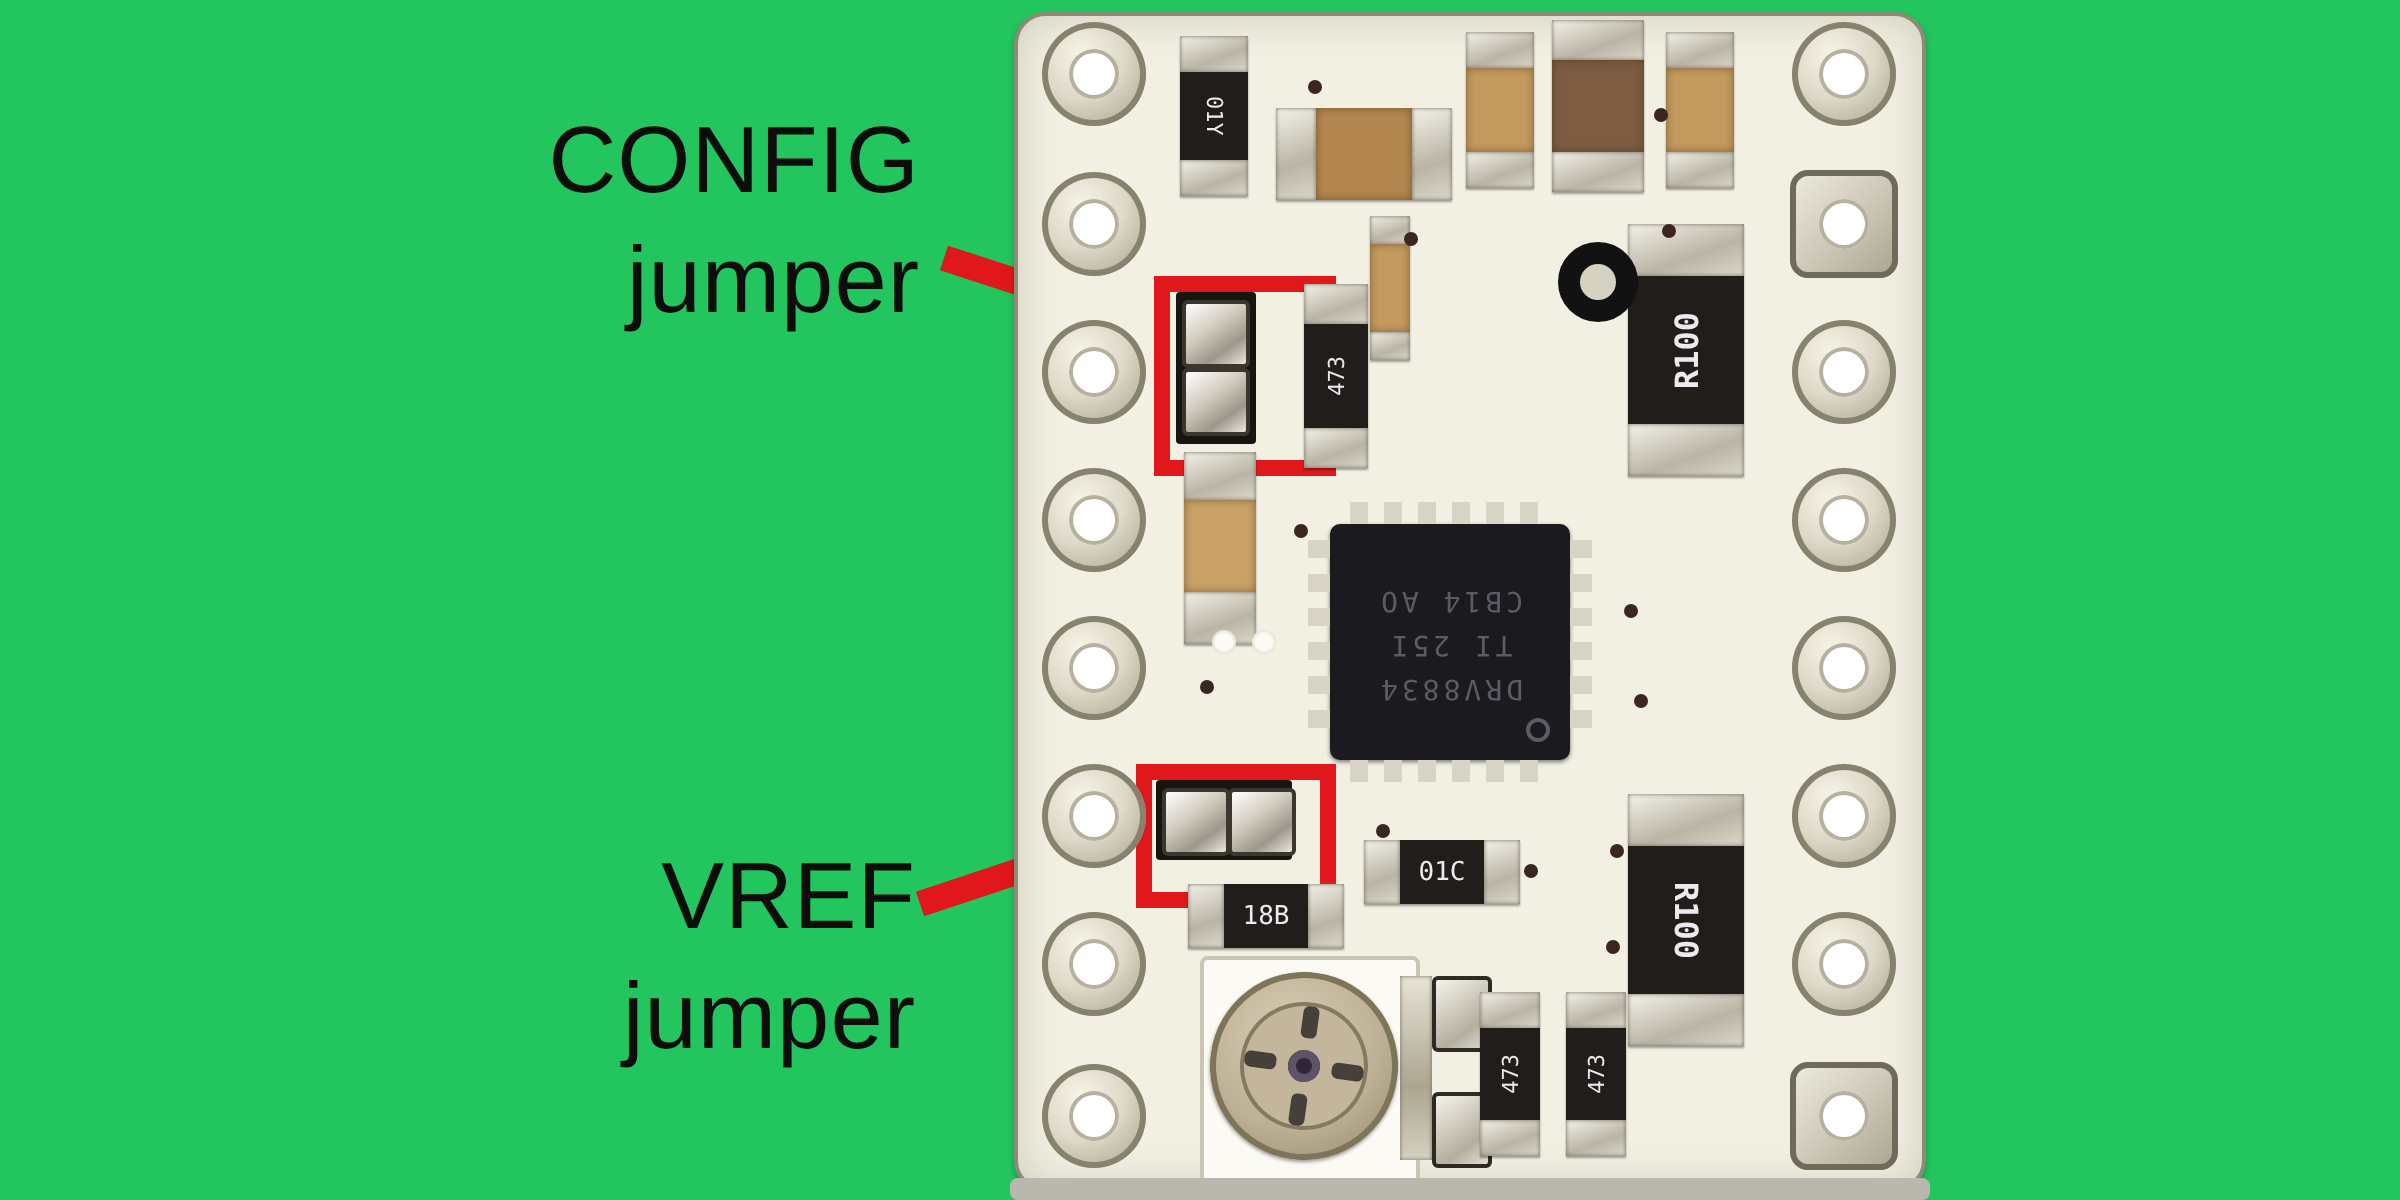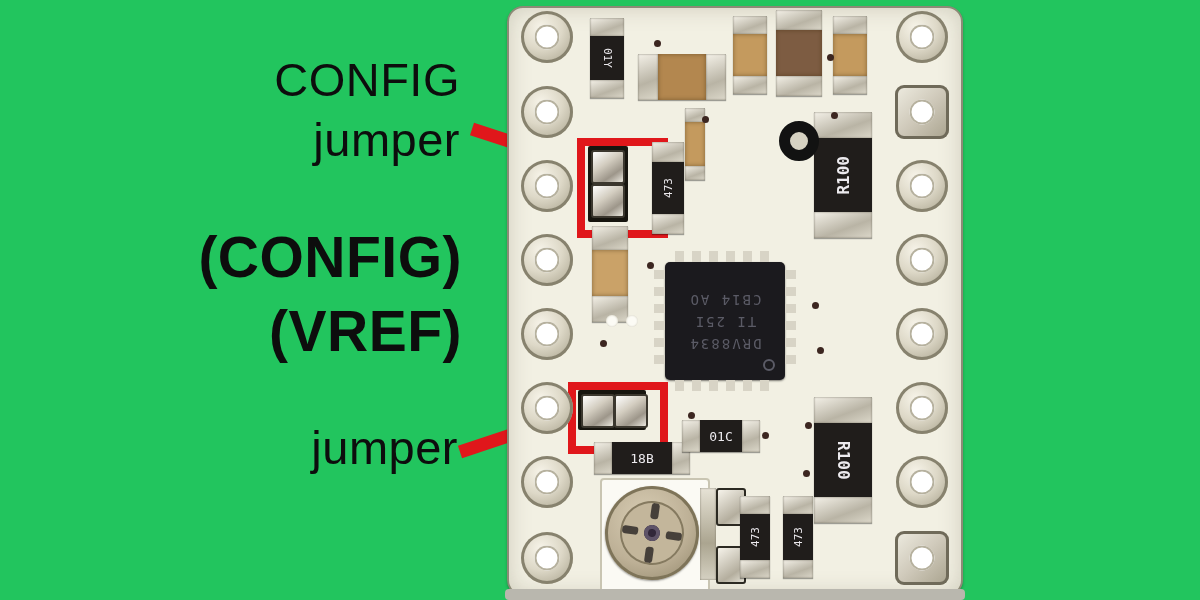--- a/index.html
+++ b/index.html
@@ -84,26 +84,23 @@
 </head>
 <body>
 
 <div class="stage" style="--red: #e0171b; --board: #f2f0e3; --board_edge: #8d8a77; --chip: #1b1a1e;">
 
   <div class="ann ann-reg" style="right:740px;top:50px;">
     <div>CONFIG</div>
     <div>jumper</div>
   </div>
 
-  <div class="ann ann-bold" style="right:738px;top:220px;">
-    <div>(CONFIG)</div>
-    <div>(VREF)</div>
-  </div>
 
   <div class="ann ann-reg" style="right:742px;top:418px;">
+    <div>VREF</div>
     <div>jumper</div>
   </div>
 
   <svg class="arrows" width="1200" height="600" viewBox="0 0 1200 600">
     <g>
       <line x1="472" y1="129" x2="564" y2="159" stroke="currentColor" stroke-width="13"></line>
       <polygon points="596,170 557.9,178.2 569.1,141.8" fill="currentColor"></polygon>
     </g>
     <g>
       <line x1="460" y1="452" x2="562" y2="418" stroke="currentColor" stroke-width="13"></line>
@@ -197,21 +194,21 @@
     <div class="vcomp" style="left:83px;top:218px;width:36px;">
       <div class="cap-end" style="height:24px;"></div>
       <div class="cer-body" style="height:46px;background:#caa268;"></div>
       <div class="cap-end" style="height:26px;"></div>
     </div>
 
     <div class="via-ring"></div>
 
     <div class="hcomp" style="left:85px;top:434px;height:32px;">
       <div class="cap-end" style="width:18px;"></div>
-      <div class="res-body" style="width:60px;font-size:13px;">
+      <div class="res-body" style="width:42px;font-size:13px;">
         <span>18B</span>
       </div>
       <div class="cap-end" style="width:18px;"></div>
     </div>
     <div class="hcomp" style="left:173px;top:412px;height:32px;">
       <div class="cap-end" style="width:18px;"></div>
       <div class="res-body" style="width:42px;font-size:13px;">
         <span>01C</span>
       </div>
       <div class="cap-end" style="width:18px;"></div>

